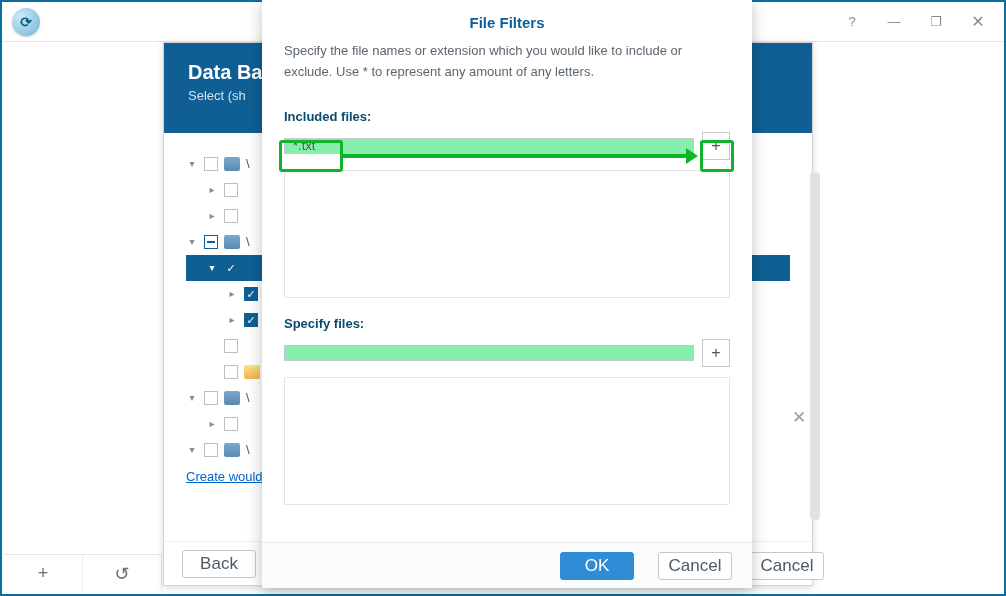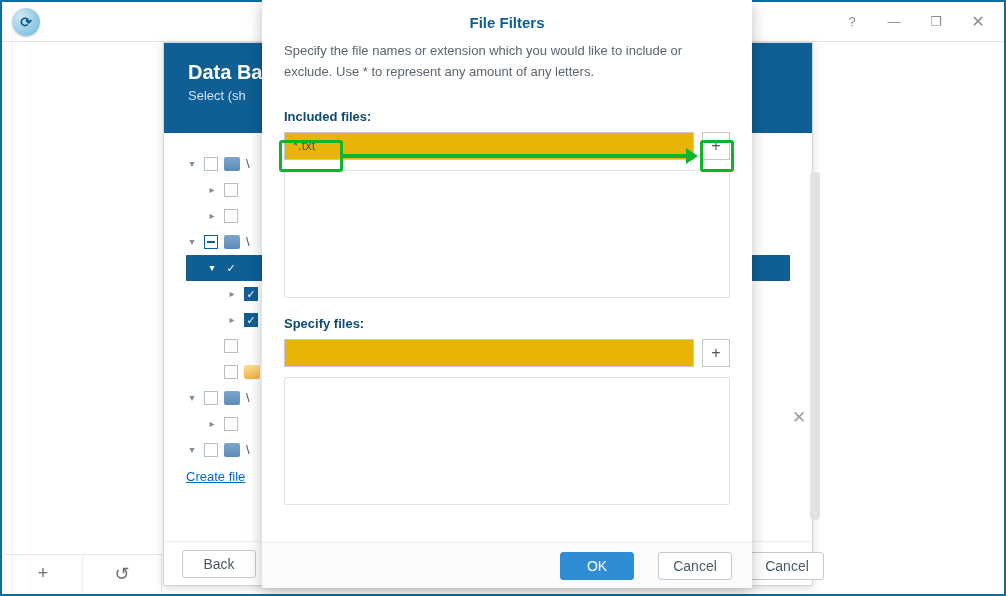--- a/index.html
+++ b/index.html
@@ -31,36 +31,36 @@
   .cb { width: 14px; height: 14px; border: 1px solid #b8c0c7; background: #fff; display: inline-flex; align-items: center; justify-content: center; font-size: 11px; }
   .cb.ck { background: #0f5f94; border-color: #0f5f94; color: #fff; }
   .cb.ck::after { content: "✓"; font-size: 11px; line-height: 1; }
   .cb.partial { border-color: #0f5f94; }
   .cb.partial::after { content: ""; width: 8px; height: 2px; background: #0f5f94; }
   .fld-icon { width: 16px; height: 14px; display: inline-block; }
   .fld-blue { background: linear-gradient(#7ba7cc,#5a8ab4); border-radius: 2px; }
   .fld-yellow { background: linear-gradient(#ffe08a,#f0b44a); border-radius: 2px; }
   .create-link { color: #0066cc; text-decoration: underline; font-size: 13px; margin-top: 6px; display: inline-block; cursor: pointer; }
   .wizard-footer { position: absolute; bottom: 0; left: 0; right: 0; height: 44px; border-top: 1px solid #eee; display: flex; align-items: center; padding: 0 18px; gap: 10px; }
-  .btn { height: 28px; min-width: 74px; padding: 0 4px; border: 1px solid #c4c9cf; background: #fff; color: #4b5a66; font-size: 14px; border-radius: 3px; cursor: pointer; display: inline-flex; align-items: center; justify-content: center; }
+  .btn { height: 28px; min-width: 74px; padding: 0 4px; border: 1px solid #c4c9cf; background: #fff; color: #4b5a66; font-size: 17px; border-radius: 3px; cursor: pointer; display: inline-flex; align-items: center; justify-content: center; }
   .btn.primary { background: #2f8dd6; border-color: #2f8dd6; color: #fff; }
   .wizard-footer .left { margin-right: auto; }
 
   .right-strip { position: absolute; left: 810px; top: 172px; width: 10px; height: 348px; background: #e0e3e6; border-radius: 4px; }
   .right-close { position: absolute; left: 792px; top: 407px; color: #9aa0a5; font-size: 17px; }
   .right-cancel-frag { position: absolute; left: 750px; top: 552px; }
 
   
   .modal { position: absolute; left: 262px; top: 0; width: 490px; height: 588px; background: #fff; box-shadow: 0 4px 14px rgba(0,0,0,.25); }
   .modal-title { text-align: center; color: #0b5e99; font-weight: 700; font-size: 15px; padding: 14px 0 10px; }
   .modal-body { padding: 0 22px; font-size: 13px; color: #5b6670; }
   .modal-desc { line-height: 1.6; margin-bottom: 26px; }
   .section-label { font-weight: 700; color: #0c4a6e; margin: 6px 0 8px; }
   .input-row { display: flex; gap: 8px; align-items: center; }
-  .text-input { flex: 1; height: 28px; border: 1px solid #c4c9cf; padding: 0 8px; font-size: 13px; color: #555; background: #eab308; }
+  .text-input { flex: 1; height: 16px; border: 1px solid #c4c9cf; padding: 0 8px; font-size: 13px; color: #555; background: #86efac; }
   .add-btn { width: 28px; height: 28px; border: 1px solid #c4c9cf; background: #fff; color: #555; font-size: 16px; display: flex; align-items: center; justify-content: center; cursor: pointer; }
   .list-box { margin-top: 10px; border: 1px solid #dfe3e7; height: 128px; border-radius: 2px; }
   .modal-footer { position: absolute; bottom: 0; left: 0; right: 0; height: 46px; display: flex; align-items: center; justify-content: flex-end; gap: 24px; padding: 0 20px; border-top: 1px solid #eee; background: #fafbfc; }
 
   
   .hl-input { position: absolute; border: 3px solid #10b428; border-radius: 3px; }
   .hl-arrow { position: absolute; height: 4px; background: #10b428; }
   .hl-arrow::after { content: ""; position: absolute; right: -7px; top: -6px; border-left: 12px solid #10b428; border-top: 8px solid transparent; border-bottom: 8px solid transparent; }
 </style>
 </head>
@@ -156,21 +156,21 @@
           <span class="fld-icon " style="visibility: hidden;"></span>
           <span>w</span>
         </div>
         <div class="tree-row" style="padding-left: 0px;">
           <span class="exp">▾</span>
           <span class="cb "></span>
           <span class="fld-icon fld-blue"></span>
           <span>\</span>
         </div>
       </div>
-    <a class="create-link">Create file</a>
+    <a class="create-link">Create would</a>
   </div>
   <div class="wizard-footer">
     <button class="btn left">Back</button>
   </div>
 </div>
 
 <div class="right-strip"></div>
 <div class="right-close">✕</div>
 <button class="btn right-cancel-frag">Cancel</button>
 

